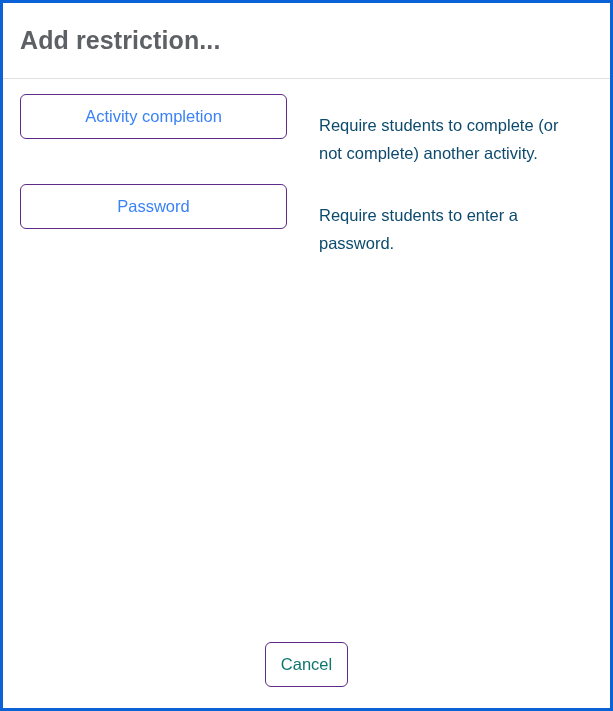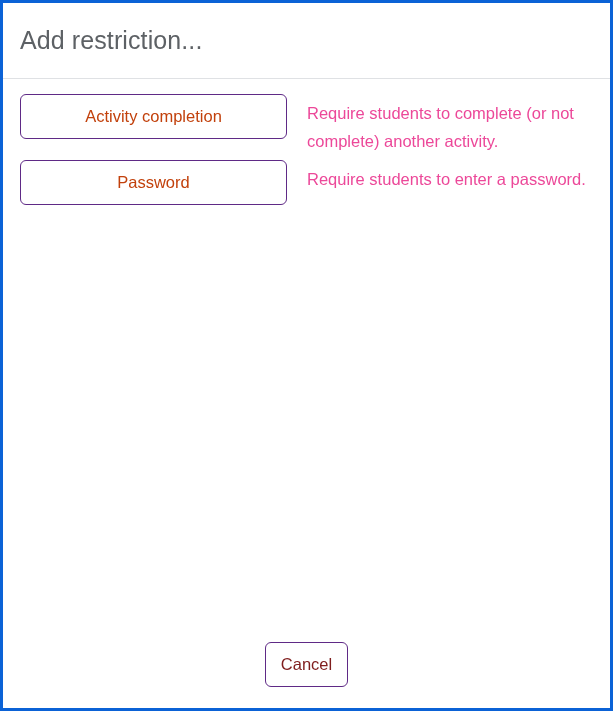--- a/index.html
+++ b/index.html
@@ -30,21 +30,21 @@
     min-height: 76px;
     border-bottom: 1px solid #dfe1e4;
     display: flex;
     align-items: center;
     padding: 0 17px;
   }
 
   #modal-title {
     font-size: 25px;
     color: #5d6165;
-    font-weight: 400;
+    font-weight: 700;
     letter-spacing: 0.1px;
     line-height: 1.1;
   }
 
   #modal-body {
     flex: 1 1 auto;
     padding: 15px 17px 0 17px;
     box-sizing: border-box;
     overflow: hidden;
   }
@@ -72,56 +72,56 @@
   }
 
   .restriction-btn {
     box-sizing: border-box;
     display: block;
     width: 267px;
     height: 45px;
     line-height: 43px;
     text-align: center;
     font-size: 16.5px;
-    color: #c2410c;
+    color: #3b82f6;
     background: #ffffff;
     border: 1px solid #5f2a86;
     border-radius: 6px;
     cursor: pointer;
     font-family: "Liberation Sans", sans-serif;
     padding: 0;
     white-space: nowrap;
   }
 
   .restriction-desc {
     font-size: 16.5px;
-    color: #ec4899;
+    color: #0c4a6e;
     line-height: 1.72;
-    margin: 4px;
+    margin: 16px;
     padding-top: 1px;
   }
 
   #modal-footer {
     min-height: 82px;
     display: flex;
     align-items: center;
     justify-content: center;
     padding-bottom: 6px;
     box-sizing: border-box;
   }
 
   #cancel-button {
     box-sizing: border-box;
     min-width: 81px;
     height: 45px;
     line-height: 43px;
     padding: 0 15px;
     text-align: center;
     font-size: 16.5px;
-    color: #7f1d1d;
+    color: #0f766e;
     background: #ffffff;
     border: 1px solid #5f2a86;
     border-radius: 6px;
     cursor: pointer;
     font-family: "Liberation Sans", sans-serif;
   }
 </style>
 </head>
 <body>
 

